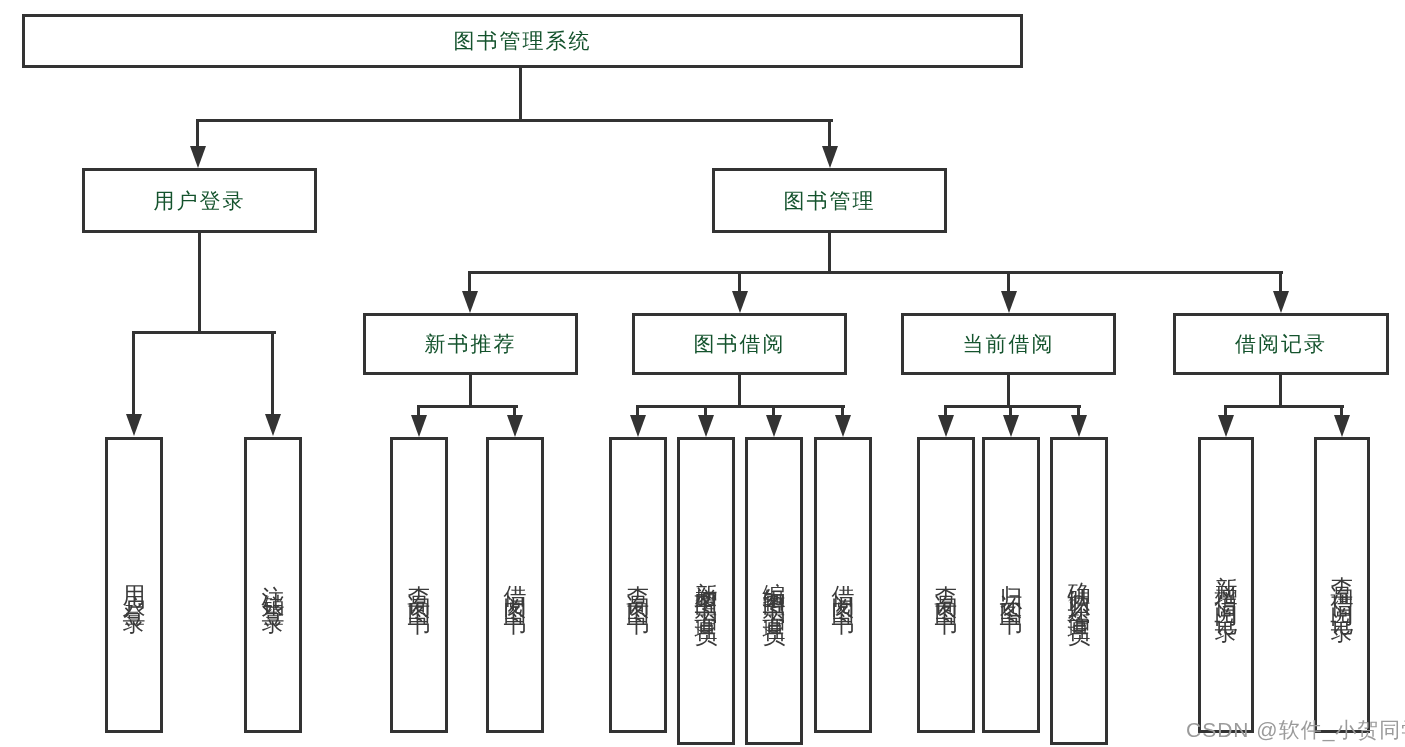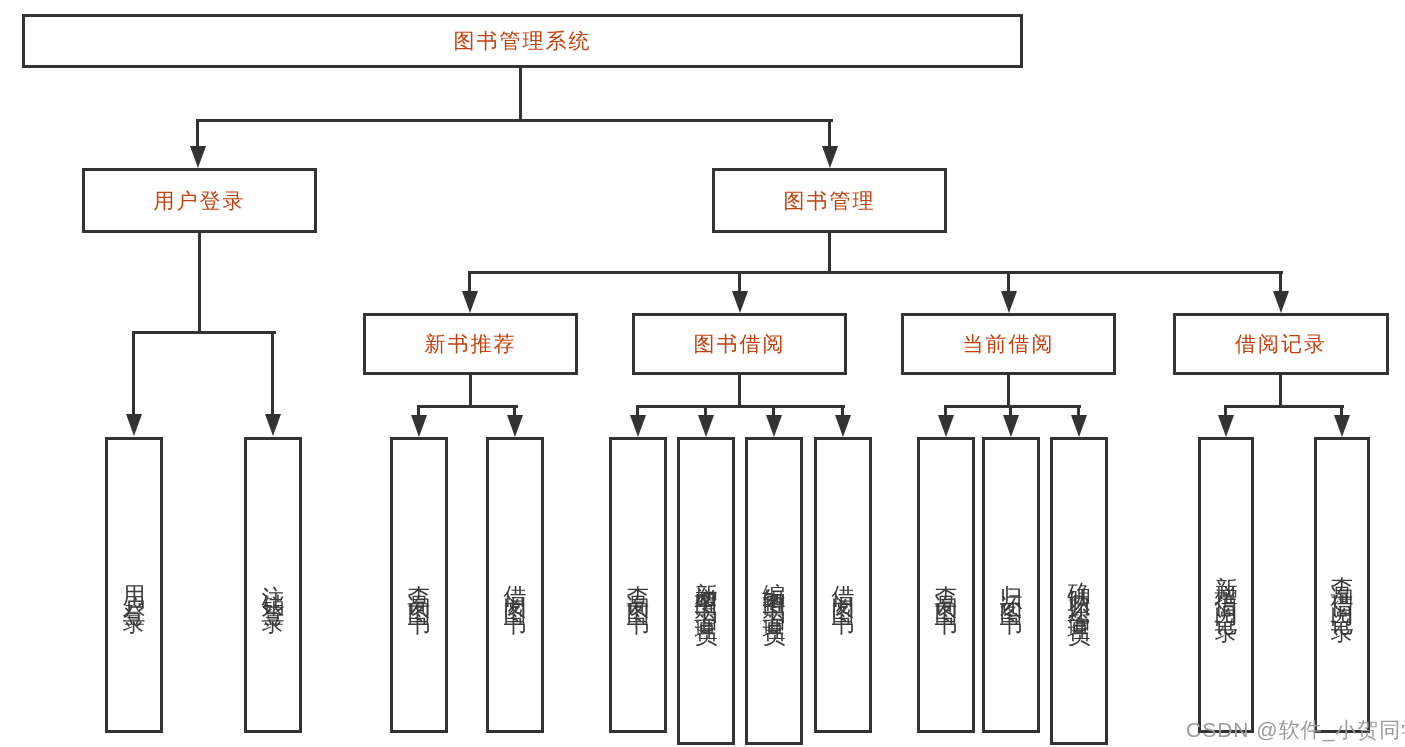--- a/index.html
+++ b/index.html
@@ -15,21 +15,21 @@
   }
   .node {
     position: absolute;
     background: #ffffff;
     border: 3px solid #333333;
     display: flex;
     align-items: center;
     justify-content: center;
     text-align: center;
   }
-  .h-label { font-size: 21px; letter-spacing: 2px; color: #c2410c; }
+  .h-label { font-size: 21px; letter-spacing: 2px; color: #14532d; }
   .v-node {
     writing-mode: vertical-rl;
     font-size: 23px;
     letter-spacing: 9px;
     line-height: 1;
     color: #3a3a3a;
   }
   .line {
     position: absolute;
     background: #333333;

